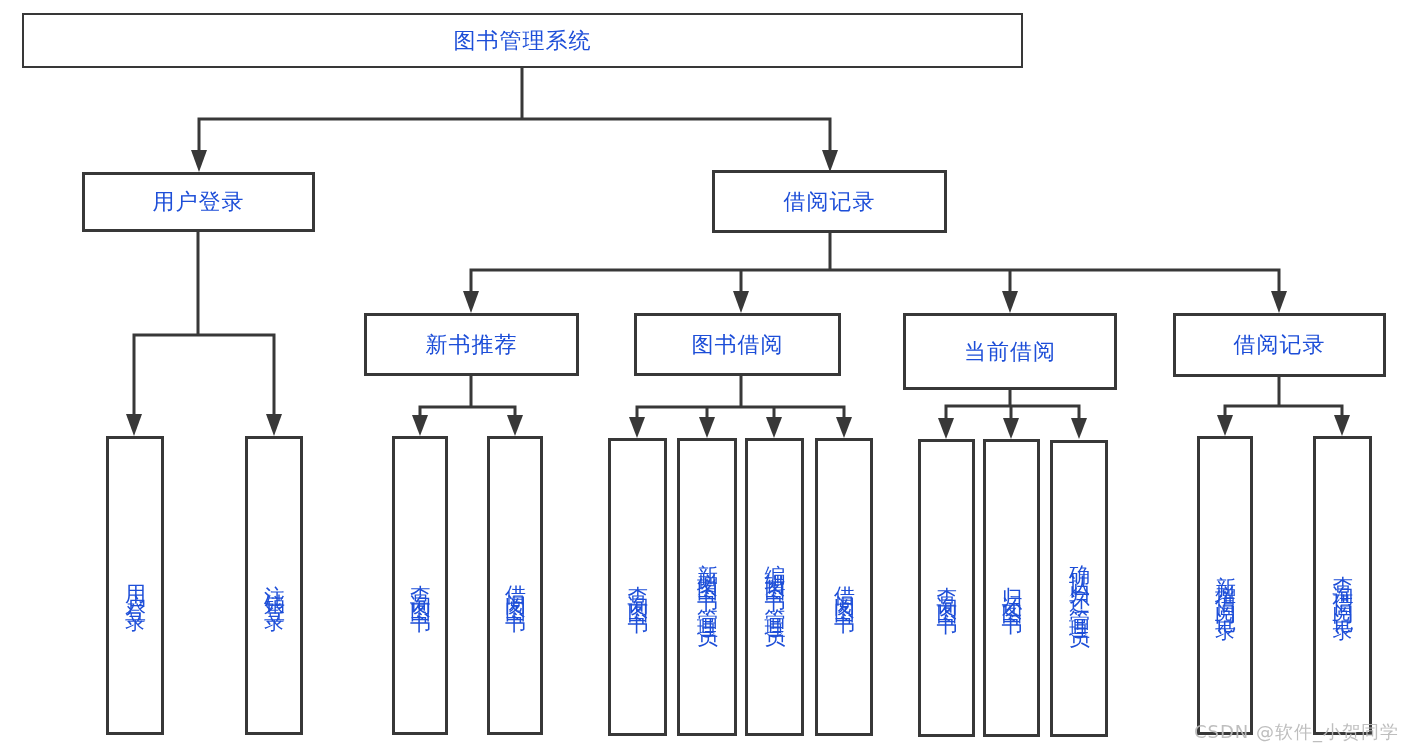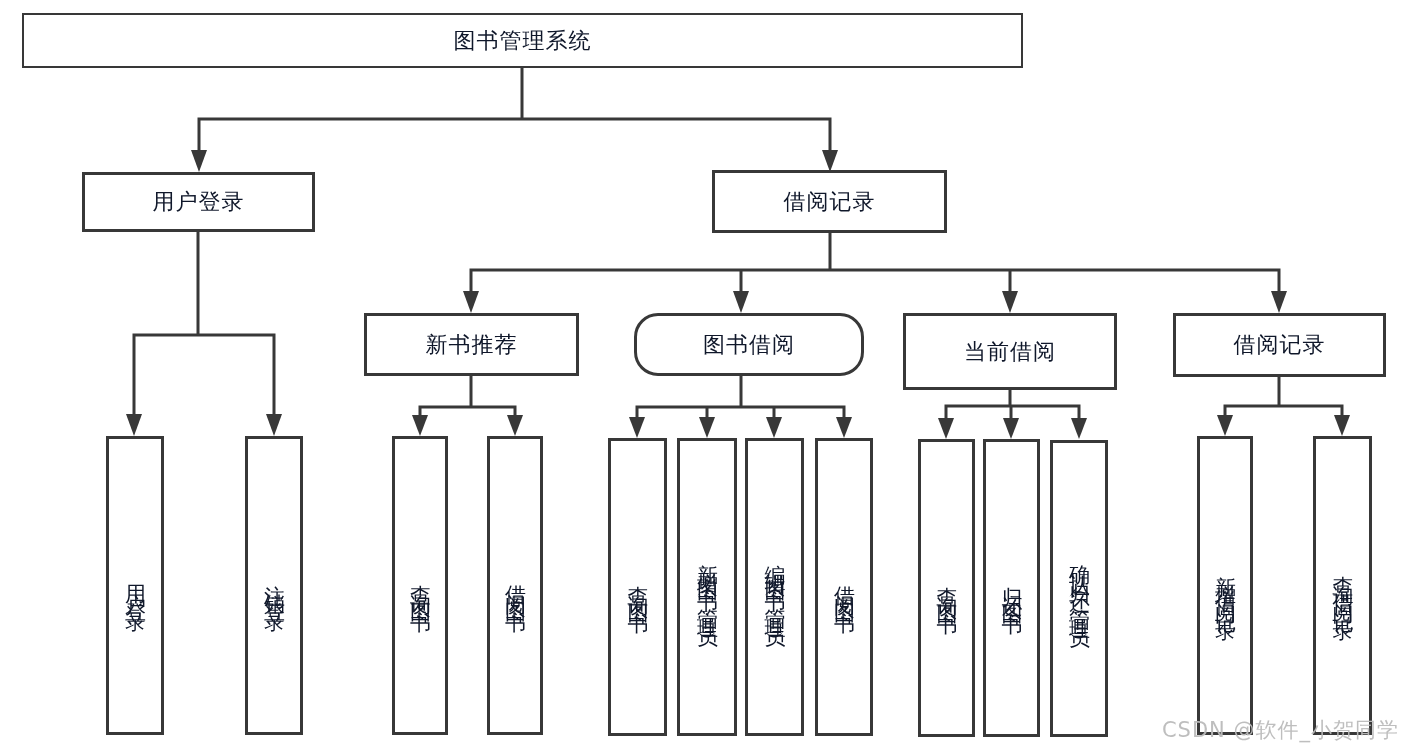--- a/index.html
+++ b/index.html
@@ -3,31 +3,31 @@
 <meta charset="utf-8">
 <style>
   html,body { margin:0; padding:0; background:#ffffff; }
   .canvas {
     position:relative; width:1405px; height:747px; background:#ffffff;
     font-family:"DejaVu Sans","Liberation Sans",sans-serif; overflow:hidden;
   }
   .canvas svg { position:absolute; left:0; top:0; }
   .box {
     position:absolute; box-sizing:border-box; background:#ffffff;
-    border:3px solid #383838; color:#0f172a;
+    border:3px solid #383838; color:#1d4ed8;
     display:flex; align-items:center; justify-content:center;
   }
   .box.root { border-width:2px; }
   .box.h span { font-size:22px; letter-spacing:1px; white-space:nowrap; }
   .box.v span {
     writing-mode:vertical-rl; text-orientation:mixed;
     font-size:21px; line-height:1; letter-spacing:9px; white-space:nowrap;
   }
   .watermark {
-    position:absolute; right:6px; bottom:3px; font-size:21px;
+    position:absolute; right:6px; bottom:3px; font-size:18px;
     color:rgba(186,186,186,0.95); letter-spacing:1px; z-index:5; white-space:nowrap;
   }
 </style>
 </head>
 <body>
 
 <div class="canvas">
 
   <svg width="1405" height="747" viewBox="0 0 1405 747" aria-hidden="true">
     <g stroke="#383838" stroke-width="3" fill="none">
@@ -76,21 +76,21 @@
   <div class="box h" style="left:82px; top:172px; width:233px; height:60px;">
     <span>用户登录</span>
   </div>
   <div class="box h" style="left:712px; top:170px; width:235px; height:63px;">
     <span>借阅记录</span>
   </div>
 
   <div class="box h" style="left:364px; top:313px; width:215px; height:63px;">
     <span>新书推荐</span>
   </div>
-  <div class="box h" style="left:634px; top:313px; width:230px; height:63px;border-radius:24px;">
+  <div class="box h" style="left:634px; top:313px; width:207px; height:63px;">
     <span>图书借阅</span>
   </div>
   <div class="box h" style="left:903px; top:313px; width:214px; height:77px;">
     <span>当前借阅</span>
   </div>
   <div class="box h" style="left:1173px; top:313px; width:213px; height:64px;">
     <span>借阅记录</span>
   </div>
 
   <div class="box v" style="left:106px; top:436px; width:58px; height:299px;">

